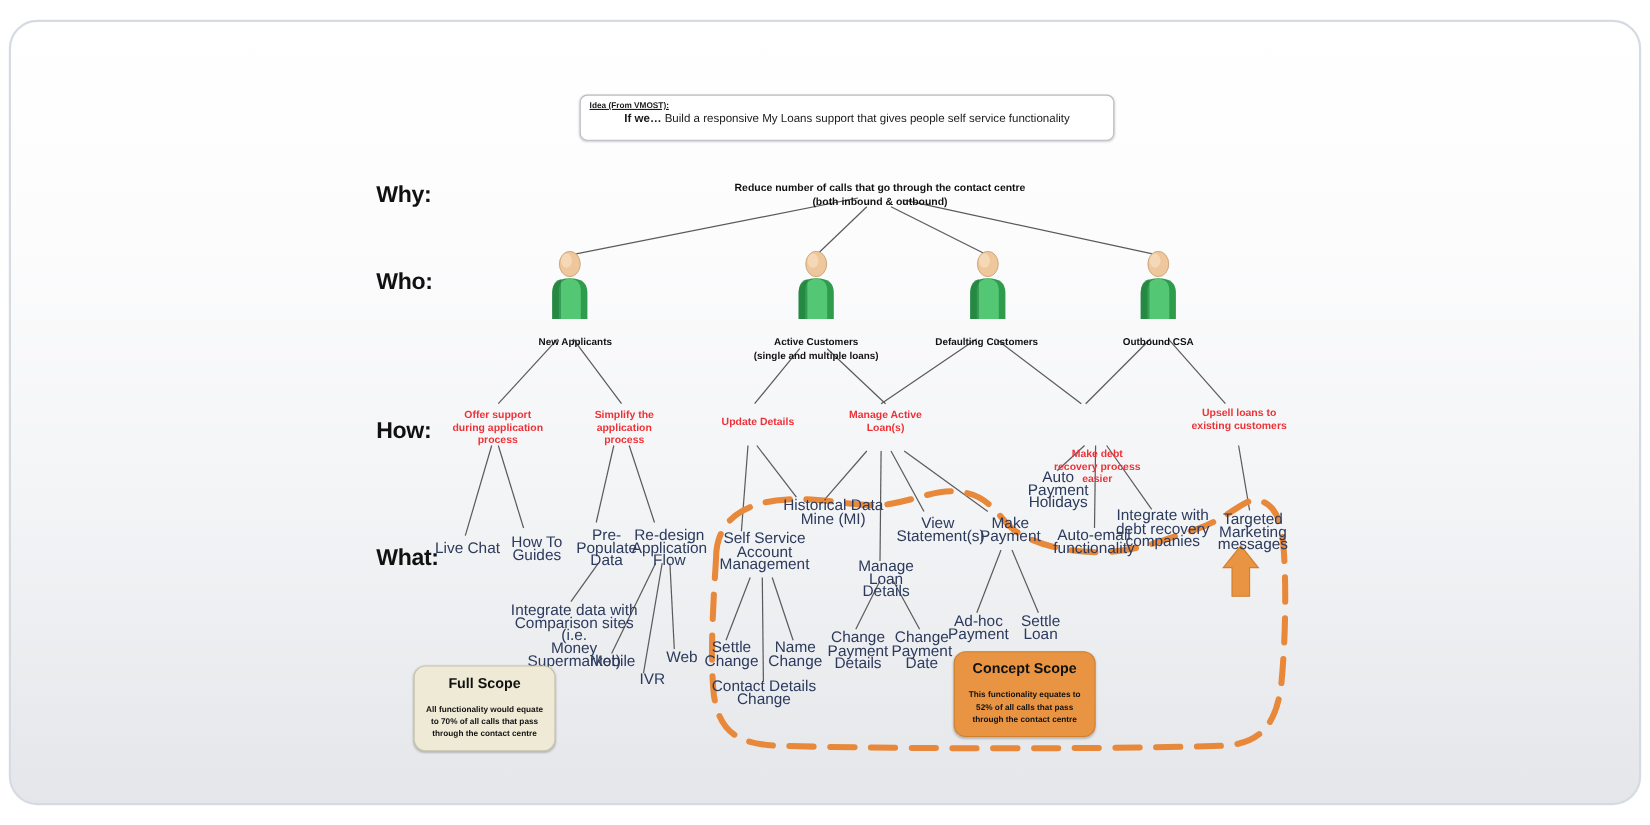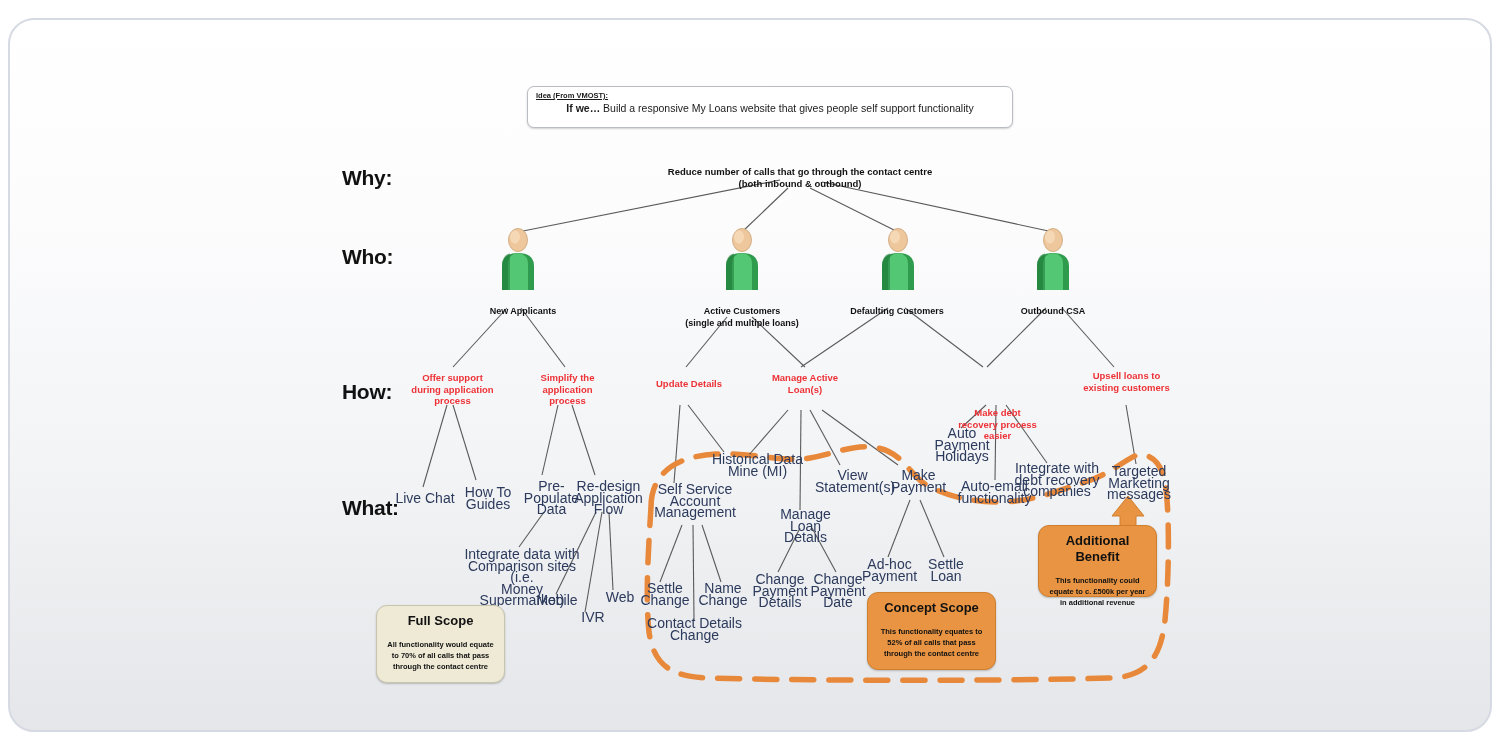--- a/index.html
+++ b/index.html
@@ -158,21 +158,21 @@
     </svg>
 
     <div class="rowlabel" style="left:332px;top:146px;">Why:</div>
     <div class="rowlabel" style="left:332px;top:225px;">Who:</div>
     <div class="rowlabel" style="left:332px;top:360px;">How:</div>
     <div class="rowlabel" style="left:332px;top:476px;">What:</div>
 
     <div id="ideabox">
       <span class="ilabel">Idea (From VMOST):</span>
       <div class="iline">
-        <b>If we…</b><span> Build a responsive My Loans website that gives people self support functionality</span>
+        <b>If we…</b><span> Build a responsive My Loans support that gives people self service functionality</span>
       </div>
     </div>
 
     <div class="node n-why" style="left:640px;top:146px;width:300px;">Reduce number of calls that go through the contact centre
 (both inbound &amp; outbound)</div>
 
     <svg class="person" style="left:486px;top:208px;" viewBox="0 0 44 62">
       <ellipse cx="22" cy="12" rx="9.5" ry="11.5" fill="#efc79c" stroke="#c9a274" stroke-width="0.8"></ellipse>
       <ellipse cx="19" cy="9" rx="5" ry="6.5" fill="#f7ddbd" opacity="0.75"></ellipse>
       <path d="M6 62 L6 38 Q6 25 22 25 Q38 25 38 38 L38 62 Z" fill="#2f9b4d"></path>
@@ -281,19 +281,15 @@
     <div class="callout c-full" style="left:366px;top:585px;width:129px;height:78px;">
       <div class="c-title">Full Scope</div>
       <div class="c-body">All functionality would equate to 70% of all calls that pass through the contact centre</div>
     </div>
 
     <div class="callout c-orange" style="left:857px;top:572px;width:129px;height:78px;">
       <div class="c-title">Concept Scope</div>
       <div class="c-body">This functionality equates to 52% of all calls that pass through the contact centre</div>
     </div>
 
-    <div class="callout c-orange" style="left:1028px;top:505px;width:119px;height:72px;">
-      <div class="c-title">Additional Benefit</div>
-      <div class="c-body">This functionality could equate to c. £500k per year in additional revenue</div>
-    </div>
 
   </div>
 </div>
 
 </body></html>

